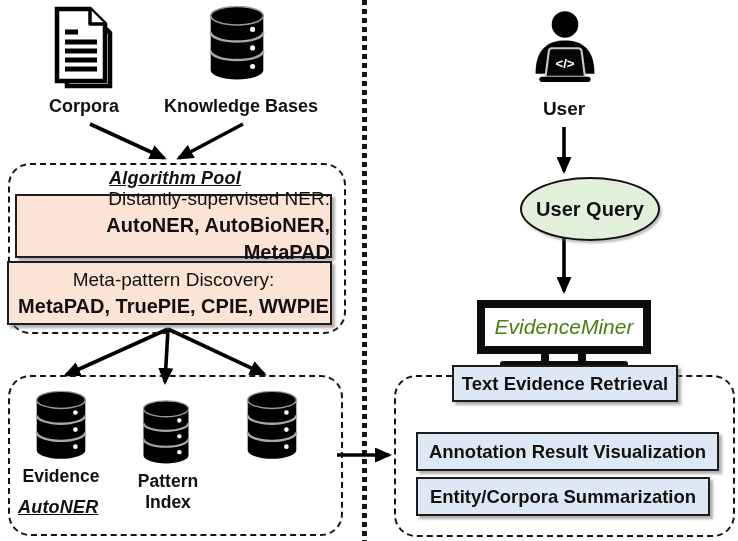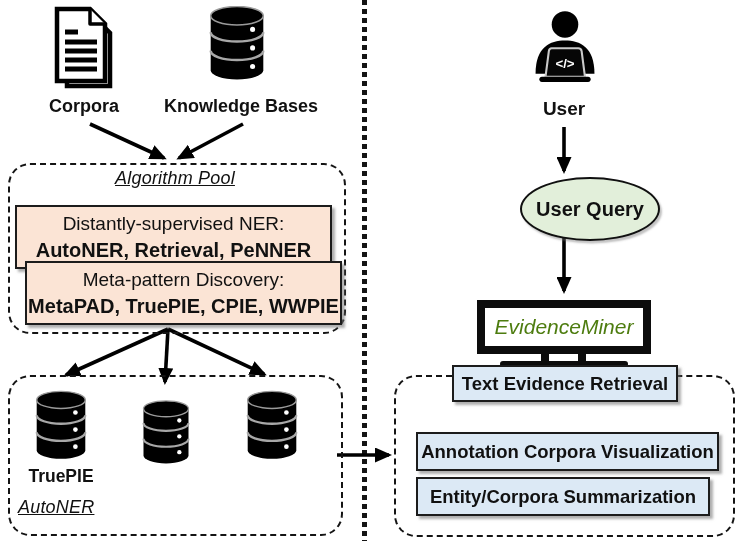--- a/index.html
+++ b/index.html
@@ -14,21 +14,21 @@
   .separator{
     left:362px;top:0;width:5px;height:541px;z-index:0;
     background:repeating-linear-gradient(to bottom,#141414 0 5px,transparent 5px 9px);
   }
   
   .dashed-box{
     border:2.5px dashed #141414;border-radius:22px;background:transparent;z-index:2;
   }
   .group-title{
     font-style:italic;text-decoration:underline;font-size:18px;letter-spacing:.2px;
-    text-align:center;z-index:3;
+    text-align:center;z-index:3;font-weight:bold;
   }
   
   .module-box{
     background:#fbe4d5;border:2px solid #1c1c1c;z-index:3;text-align:center;
     box-shadow:2.5px 3px 2.5px rgba(110,110,110,.55);
     display:flex;flex-direction:column;justify-content:center;
   }
   .module-heading{font-size:19px;line-height:26px;font-weight:400;}
   .module-tools{font-size:20px;line-height:27px;font-weight:700;}
   
@@ -103,52 +103,53 @@
     <path d="M3,46 a27,9.5 0 0 0 54,0" stroke="#a8a8a8" stroke-width="2.6" fill="none"></path>
     <circle cx="46" cy="24" r="2.6" fill="#fff"></circle>
     <circle cx="46" cy="43" r="2.6" fill="#fff"></circle>
     <circle cx="46" cy="62" r="2.6" fill="#fff"></circle>
   </svg>
   <div class="abs src-label" style="left:151px;top:96px;width:180px;">Knowledge Bases</div>
 
   <div class="abs dashed-box" style="left:8px;top:163px;width:334px;height:167px;"></div>
   <div class="abs group-title" style="left:75px;top:168px;width:200px;">Algorithm Pool</div>
 
-  <div class="abs module-box" style="left:15px;top:205px;width:313px;height:60px;">
+  <div class="abs module-box" style="left:15px;top:194px;width:313px;height:60px;text-align:right;">
     <div class="module-heading">Distantly-supervised NER:</div>
-    <div class="module-tools">AutoNER, Retrieval, PeNNER</div>
+    <div class="module-tools">AutoNER, AutoBioNER, MetaPAD</div>
   </div>
 
-  <div class="abs module-box" style="left:25px;top:261px;width:313px;height:60px;">
+  <div class="abs module-box" style="left:7px;top:261px;width:313px;height:60px;padding-left:8px;">
     <div class="module-heading">Meta-pattern Discovery:</div>
     <div class="module-tools">MetaPAD, TruePIE, CPIE, WWPIE</div>
   </div>
 
   <div class="abs dashed-box" style="left:8px;top:375px;width:331px;height:157px;"></div>
 
   <svg class="abs icon" style="left:34px;top:389px;" width="54" height="74" viewBox="0 0 60 78">
     <path d="M3,10 V66 a27,9.5 0 0 0 54,0 V10 Z" fill="#000"></path>
     <ellipse cx="30" cy="10" rx="27" ry="9.5" fill="#000" stroke="#9a9a9a" stroke-width="1.6"></ellipse>
     <path d="M3,27 a27,9.5 0 0 0 54,0" stroke="#a8a8a8" stroke-width="2.6" fill="none"></path>
     <path d="M3,46 a27,9.5 0 0 0 54,0" stroke="#a8a8a8" stroke-width="2.6" fill="none"></path>
     <circle cx="46" cy="24" r="2.6" fill="#fff"></circle>
     <circle cx="46" cy="43" r="2.6" fill="#fff"></circle>
     <circle cx="46" cy="62" r="2.6" fill="#fff"></circle>
   </svg>
-  <div class="abs store-label" style="left:11px;top:466px;width:100px;">TruePIE</div>
+  <div class="abs store-label" style="left:11px;top:466px;width:100px;">Evidence</div>
 
   <svg class="abs icon" style="left:141px;top:400px;" width="50" height="66" viewBox="0 0 60 78">
     <path d="M3,10 V66 a27,9.5 0 0 0 54,0 V10 Z" fill="#000"></path>
     <ellipse cx="30" cy="10" rx="27" ry="9.5" fill="#000" stroke="#9a9a9a" stroke-width="1.6"></ellipse>
     <path d="M3,27 a27,9.5 0 0 0 54,0" stroke="#a8a8a8" stroke-width="2.6" fill="none"></path>
     <path d="M3,46 a27,9.5 0 0 0 54,0" stroke="#a8a8a8" stroke-width="2.6" fill="none"></path>
     <circle cx="46" cy="24" r="2.6" fill="#fff"></circle>
     <circle cx="46" cy="43" r="2.6" fill="#fff"></circle>
     <circle cx="46" cy="62" r="2.6" fill="#fff"></circle>
   </svg>
+  <div class="abs store-label" style="left:128px;top:471px;width:80px;">Pattern Index</div>
 
   <svg class="abs icon" style="left:245px;top:389px;" width="54" height="74" viewBox="0 0 60 78">
     <path d="M3,10 V66 a27,9.5 0 0 0 54,0 V10 Z" fill="#000"></path>
     <ellipse cx="30" cy="10" rx="27" ry="9.5" fill="#000" stroke="#9a9a9a" stroke-width="1.6"></ellipse>
     <path d="M3,27 a27,9.5 0 0 0 54,0" stroke="#a8a8a8" stroke-width="2.6" fill="none"></path>
     <path d="M3,46 a27,9.5 0 0 0 54,0" stroke="#a8a8a8" stroke-width="2.6" fill="none"></path>
     <circle cx="46" cy="24" r="2.6" fill="#fff"></circle>
     <circle cx="46" cy="43" r="2.6" fill="#fff"></circle>
     <circle cx="46" cy="62" r="2.6" fill="#fff"></circle>
   </svg>
@@ -174,19 +175,19 @@
   <div class="abs monitor-leg" style="left:541px;"></div>
   <div class="abs monitor-leg" style="left:578px;"></div>
   <div class="abs monitor-base"></div>
 
   <div class="abs dashed-box" style="left:394px;top:375px;width:337px;height:158px;"></div>
 
   <div class="abs feature-box" style="left:452px;top:365px;width:222px;height:33px;">
     <span>Text Evidence Retrieval</span>
   </div>
   <div class="abs feature-box" style="left:416px;top:432px;width:299px;height:35px;">
-    <span>Annotation Corpora Visualization</span>
+    <span>Annotation Result Visualization</span>
   </div>
   <div class="abs feature-box" style="left:416px;top:477px;width:290px;height:35px;">
     <span>Entity/Corpora Summarization</span>
   </div>
 
 </div>
 
 </body></html>

